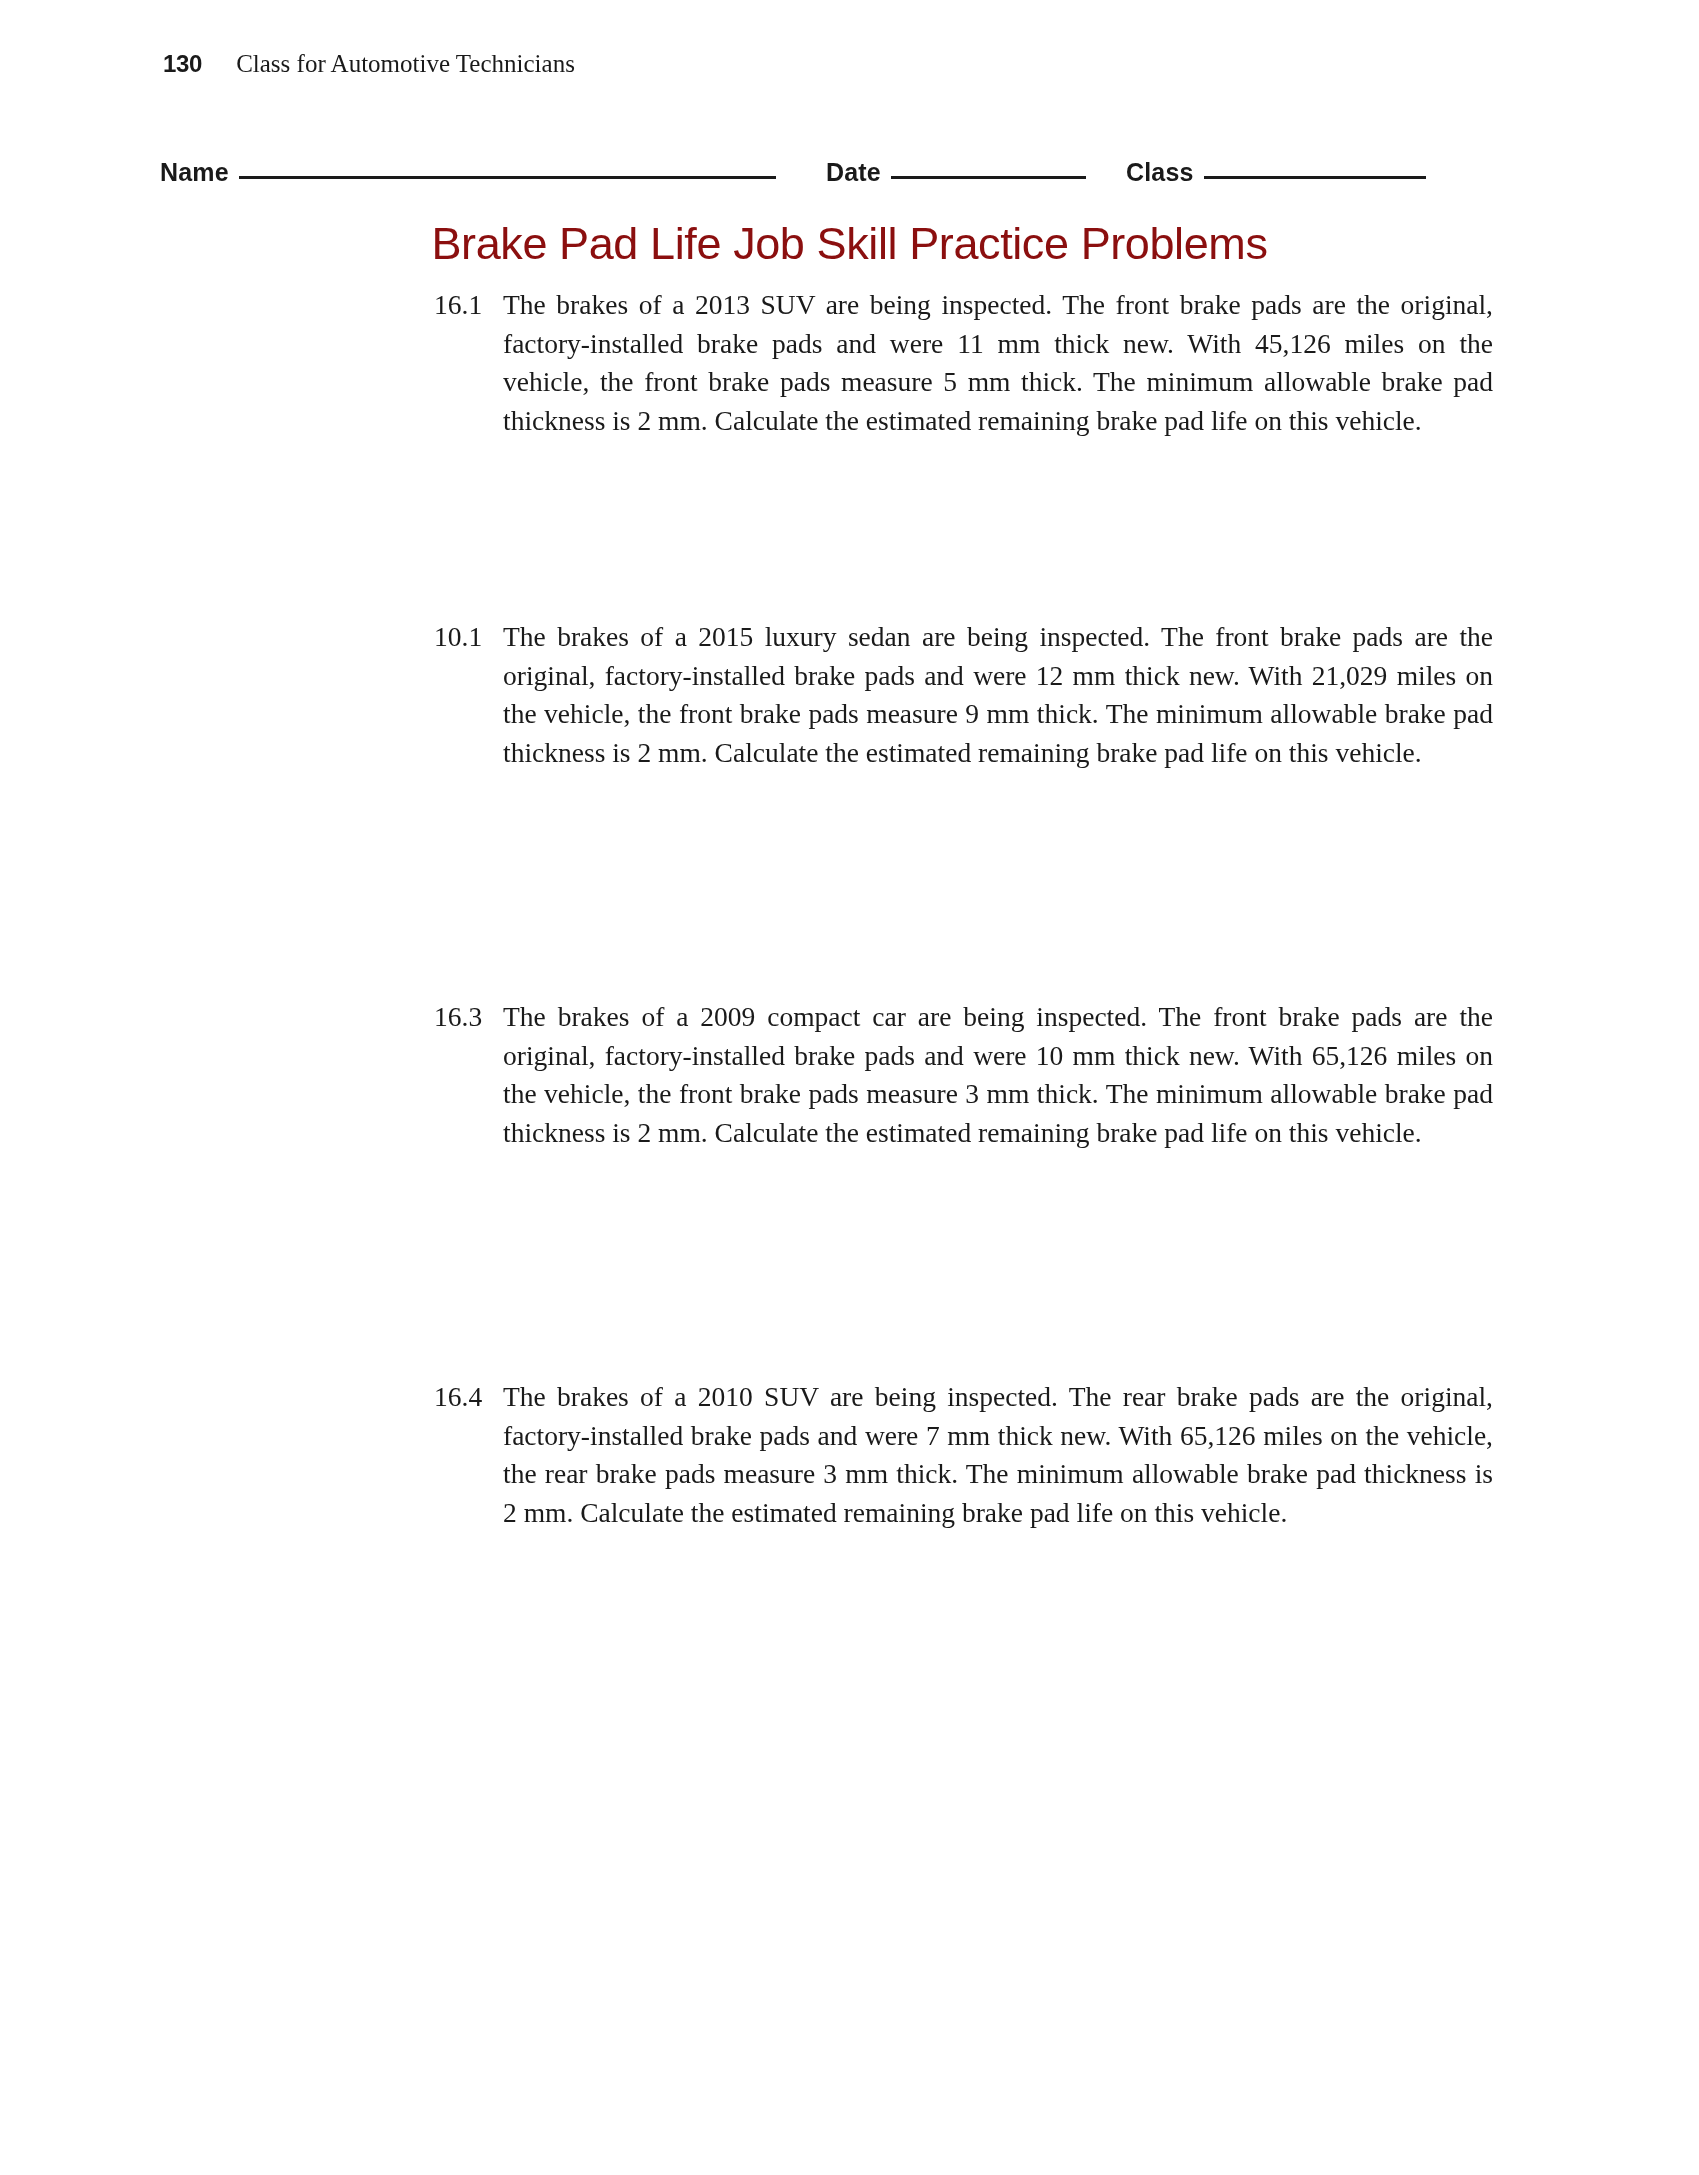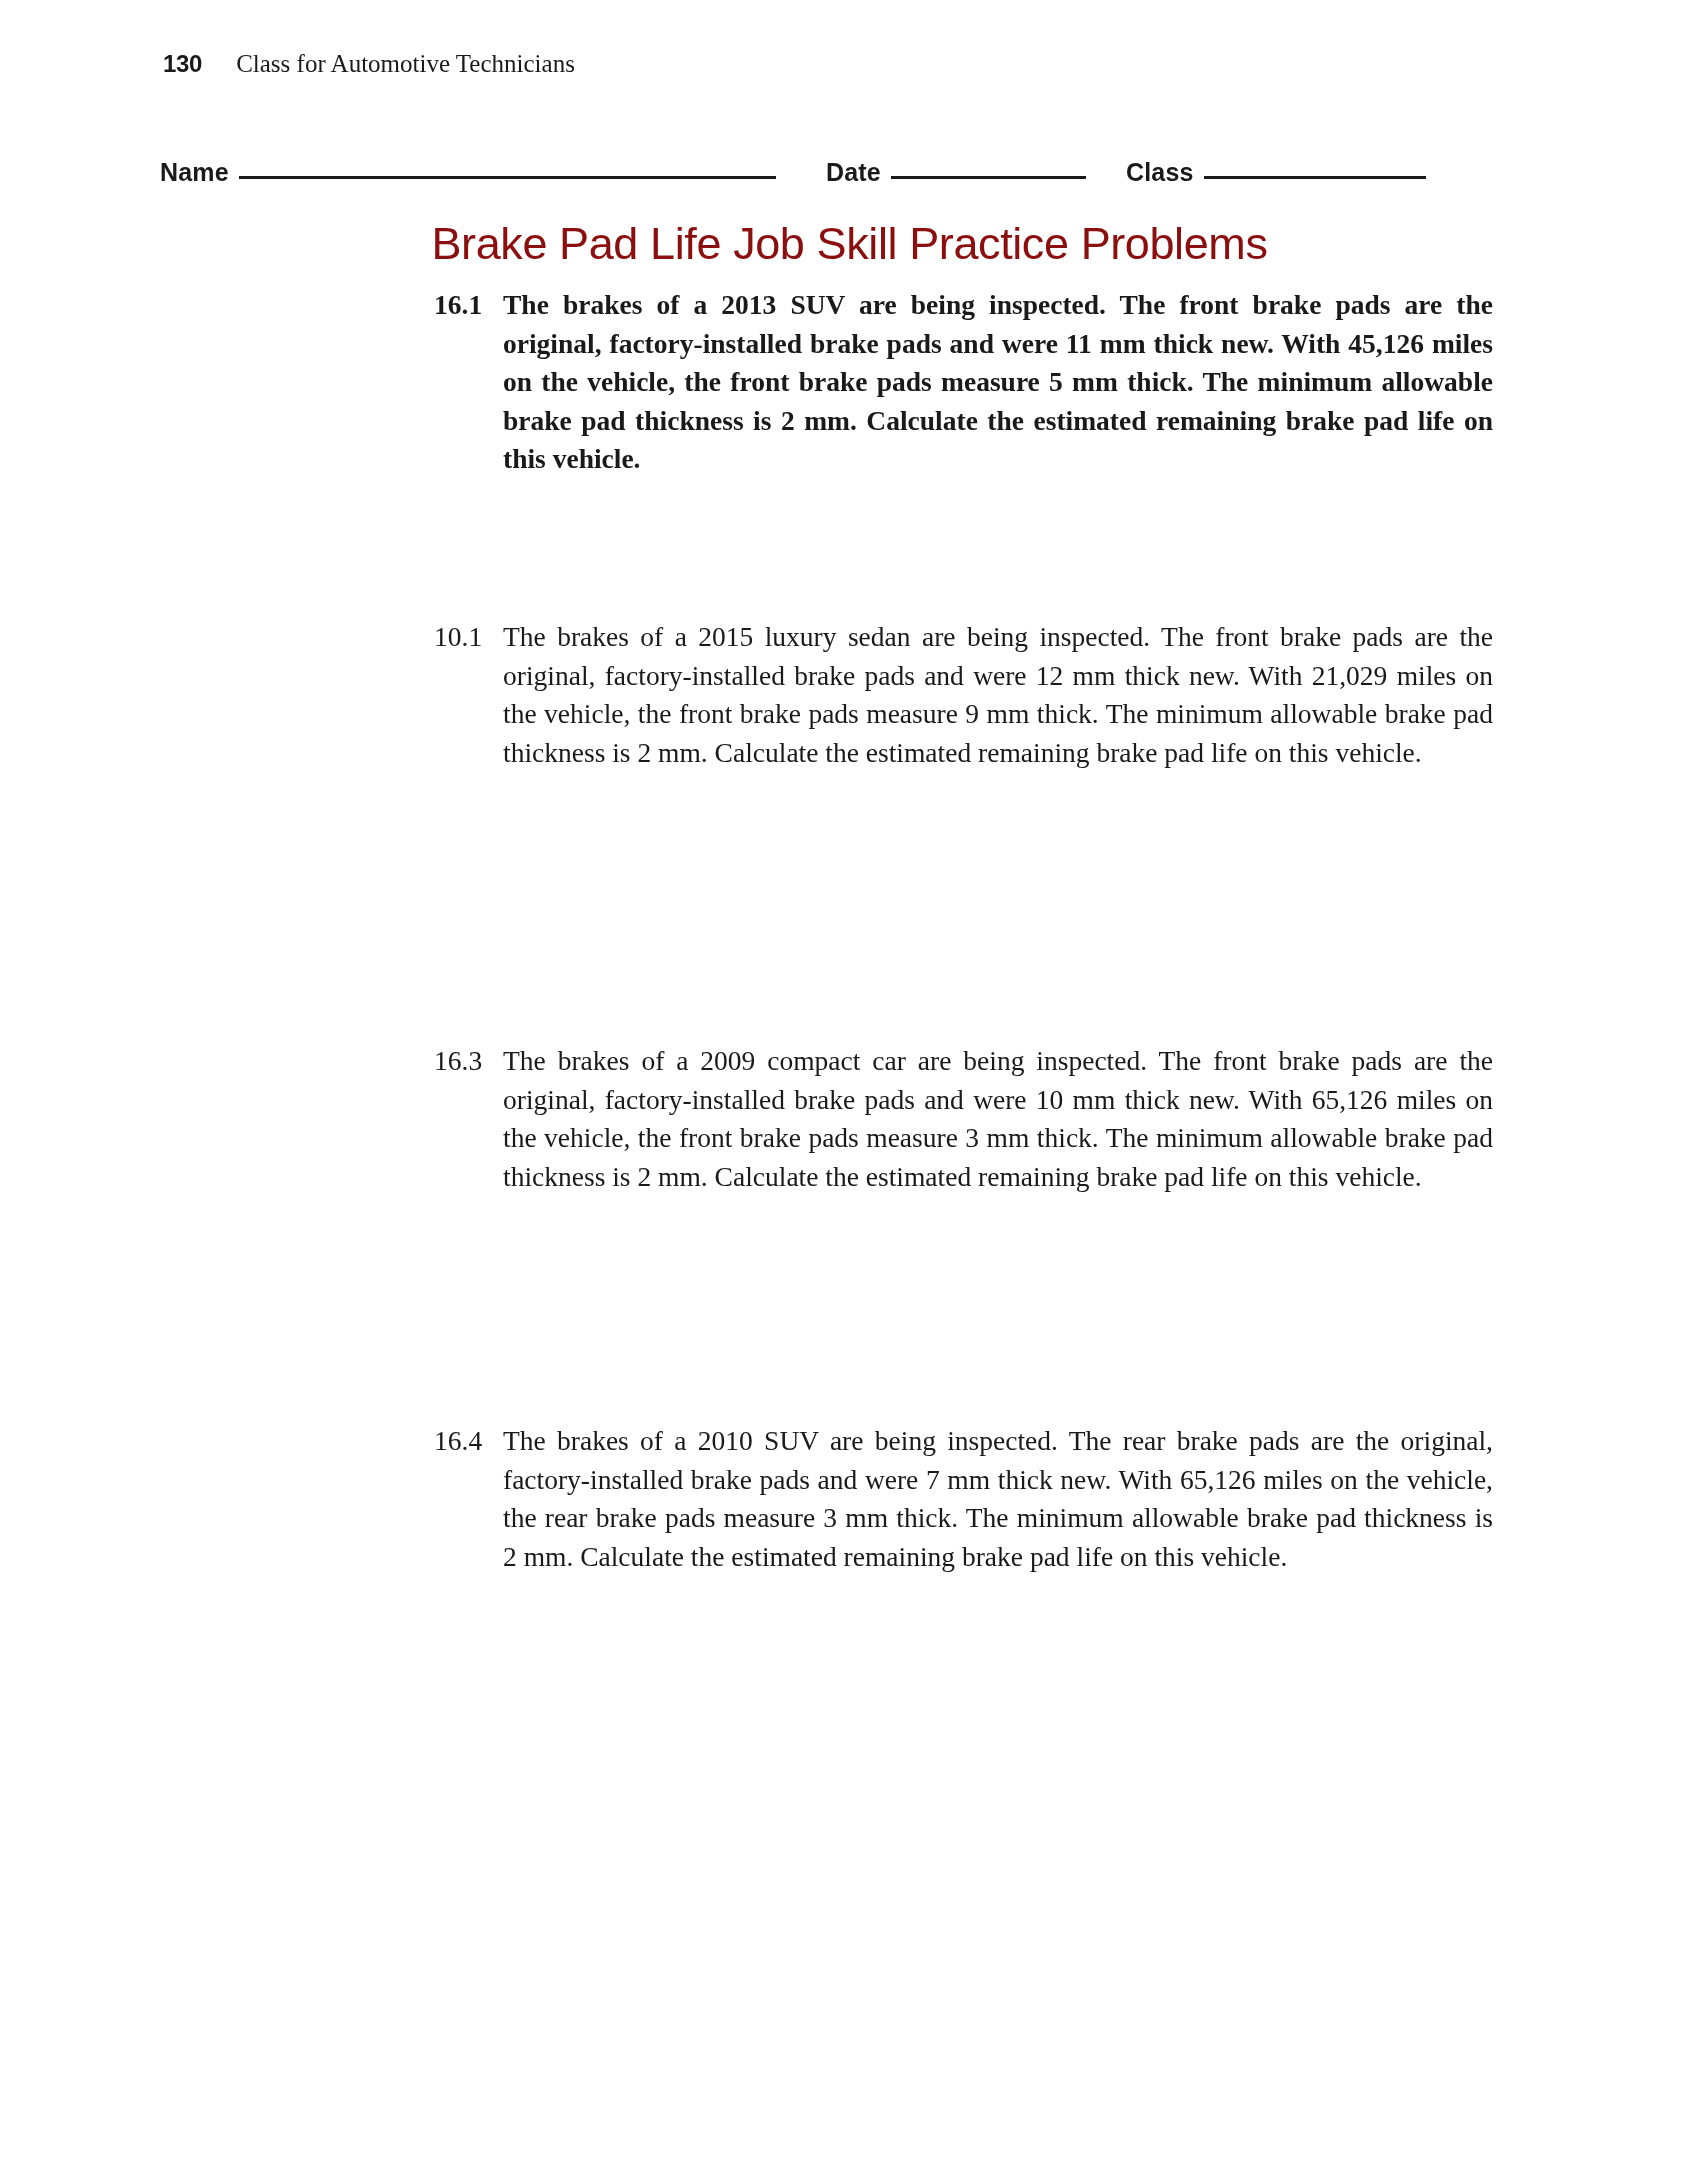--- a/index.html
+++ b/index.html
@@ -111,21 +111,21 @@
     top: 0;
     width: 62px;
     text-align: left;
     font-size: 27.5px;
     line-height: 38.5px;
     color: #1a1a1a;
   }
   .problem .body { display: block; }
 
   
-  .p1 { margin-bottom: 0; font-weight: bold; }
+  .p1 { margin-bottom: 0; }
 
   
   .footer {
     position: absolute;
     left: 0;
     right: 0;
     top: 2085px;
     text-align: center;
     font-family: "Liberation Sans", "DejaVu Sans", sans-serif;
     font-size: 17.5px;
@@ -159,21 +159,21 @@
     <div class="problem p1" style="min-height:332px;">
       <span class="num">16.1</span>
       <span class="body">The brakes of a 2013 SUV are being inspected. The front brake pads are the original, factory-installed brake pads and were 11 mm thick new. With 45,126 miles on the vehicle, the front brake pads measure 5 mm thick. The minimum allowable brake pad thickness is 2 mm. Calculate the estimated remaining brake pad life on this vehicle.</span>
     </div>
 
     <div class="problem" style="min-height:380px;">
       <span class="num">10.1</span>
       <span class="body">The brakes of a 2015 luxury sedan are being inspected. The front brake pads are the original, factory-installed brake pads and were 12 mm thick new. With 21,029 miles on the vehicle, the front brake pads measure 9 mm thick. The minimum allowable brake pad thickness is 2 mm. Calculate the estimated remaining brake pad life on this vehicle.</span>
     </div>
 
-    <div class="problem" style="min-height:380px;margin-top:44px;">
+    <div class="problem" style="min-height:380px;">
       <span class="num">16.3</span>
       <span class="body">The brakes of a 2009 compact car are being inspected. The front brake pads are the original, factory-installed brake pads and were 10 mm thick new. With 65,126 miles on the vehicle, the front brake pads measure 3 mm thick. The minimum allowable brake pad thickness is 2 mm. Calculate the estimated remaining brake pad life on this vehicle.</span>
     </div>
 
     <div class="problem">
       <span class="num">16.4</span>
       <span class="body">The brakes of a 2010 SUV are being inspected. The rear brake pads are the original, factory-installed brake pads and were 7 mm thick new. With 65,126 miles on the vehicle, the rear brake pads measure 3 mm thick. The minimum allowable brake pad thickness is 2 mm. Calculate the estimated remaining brake pad life on this vehicle.</span>
     </div>
 
   </div>

